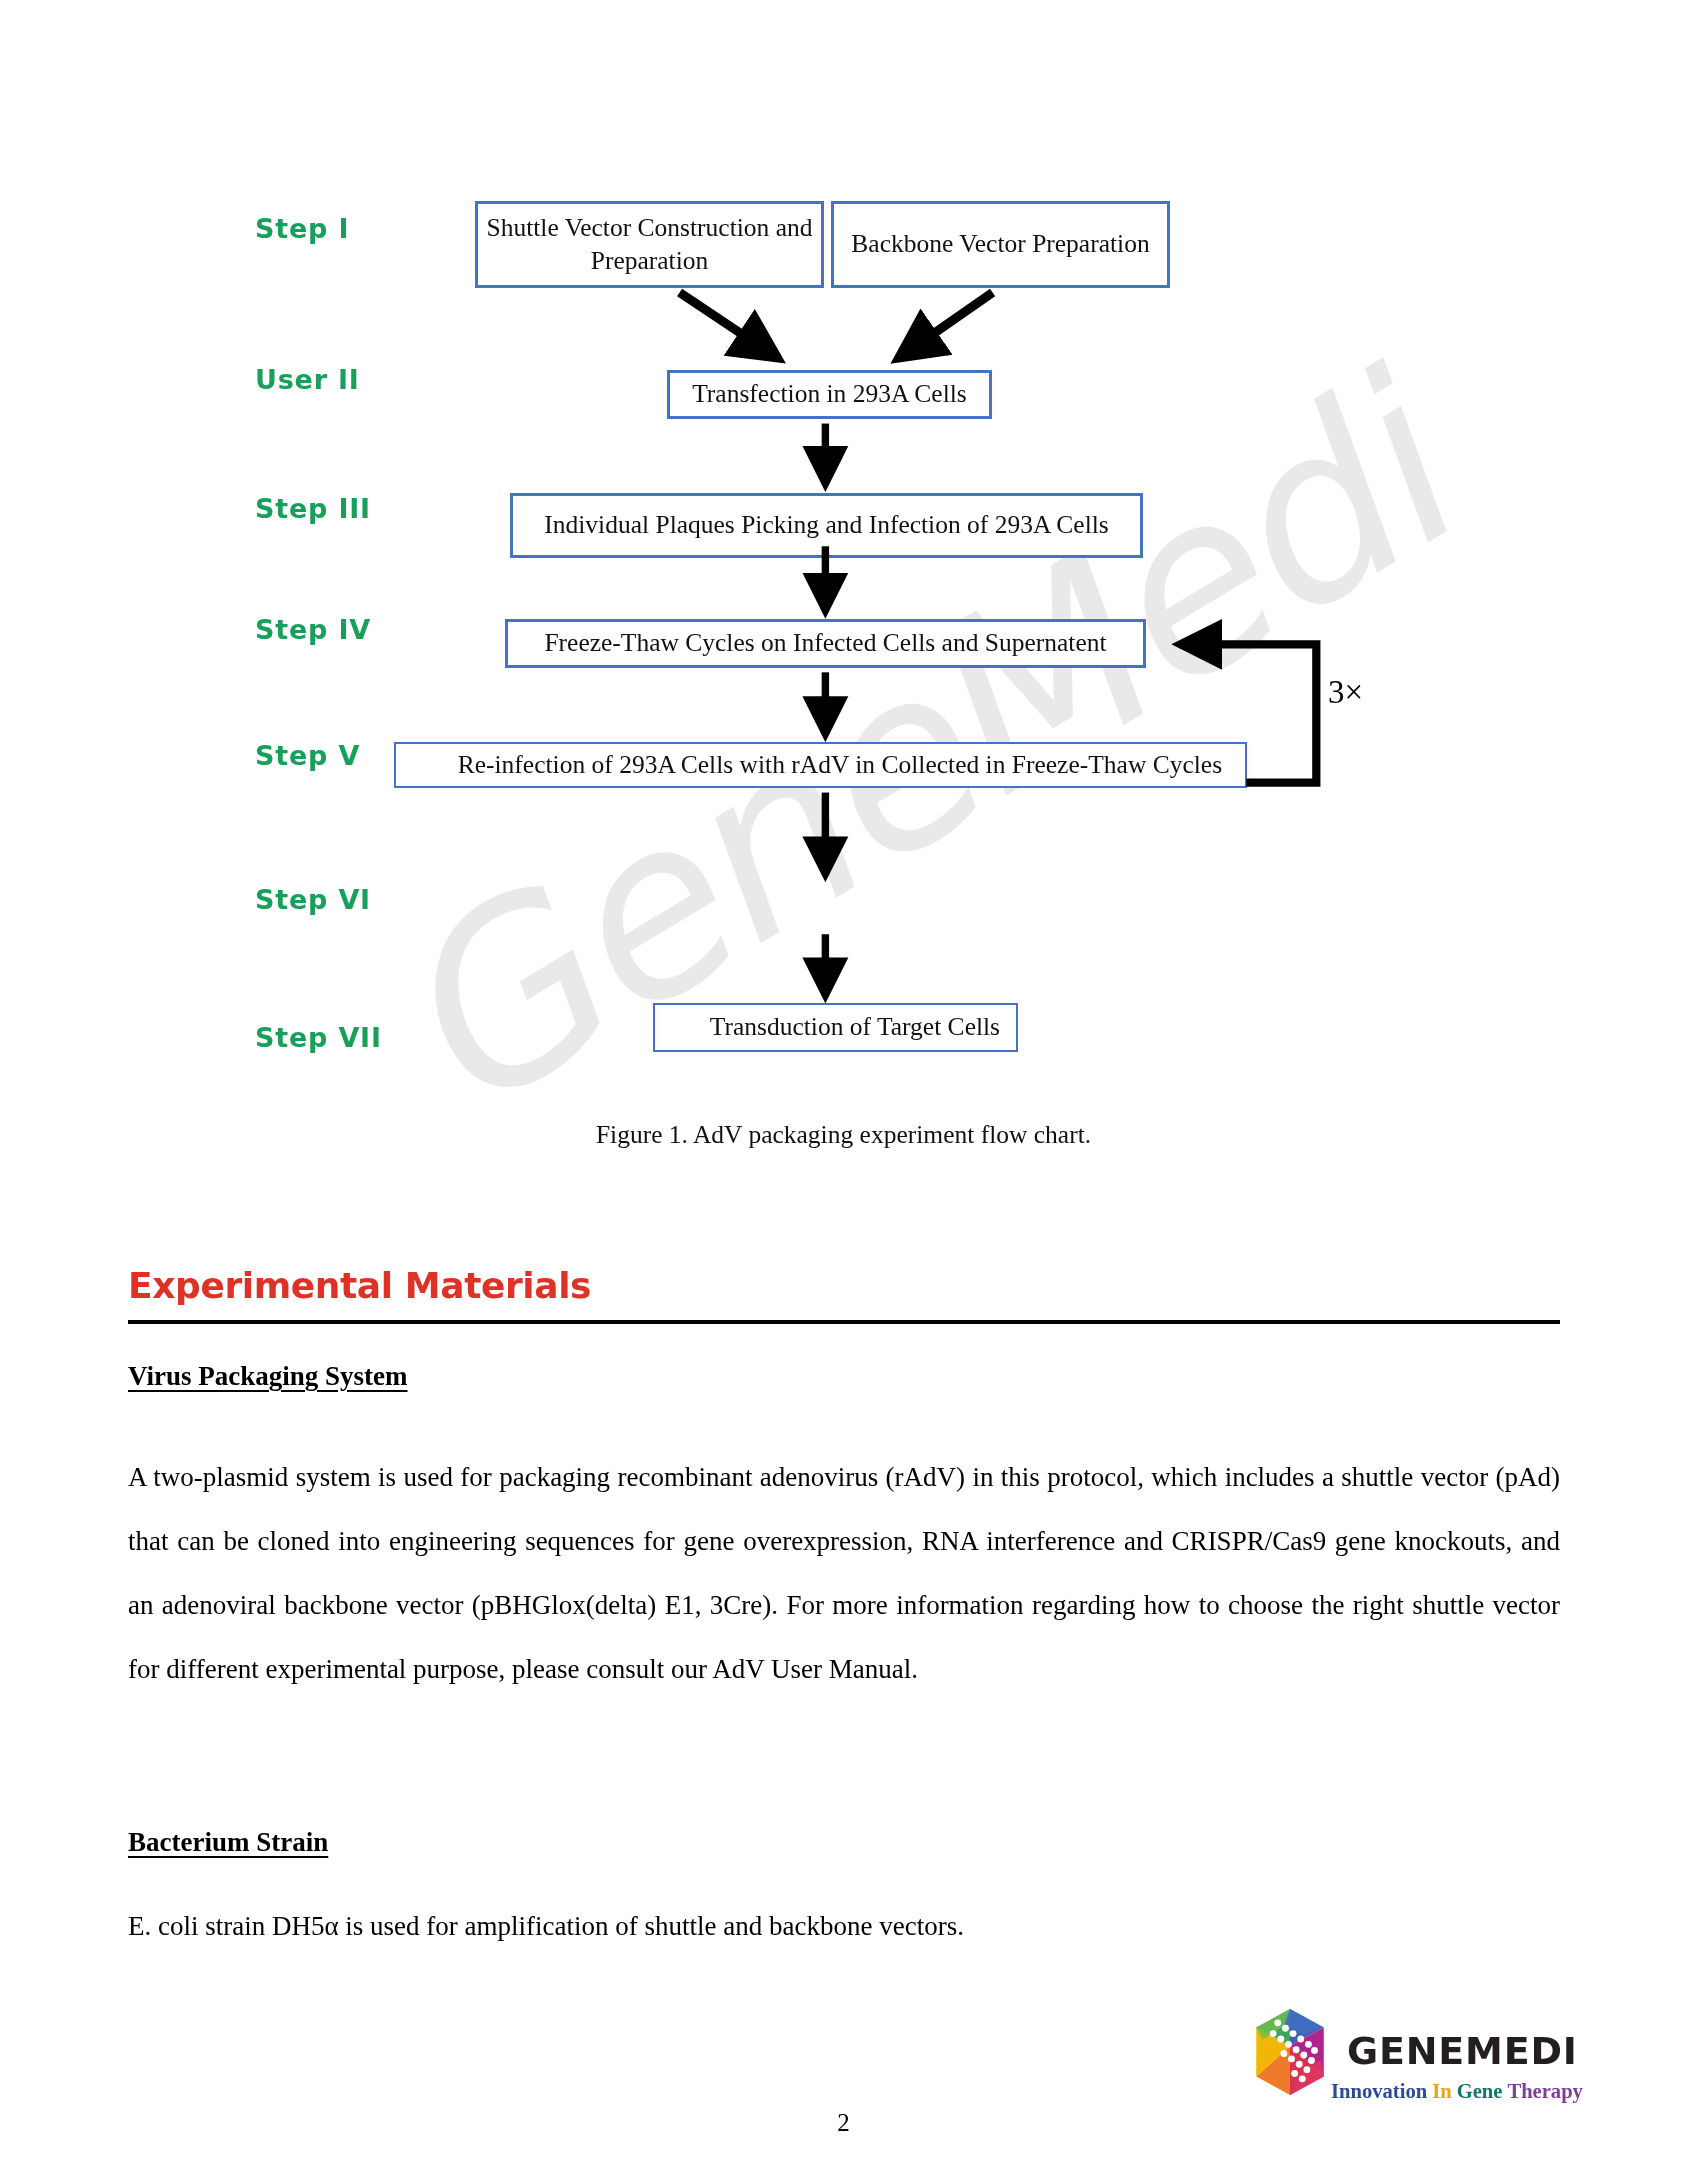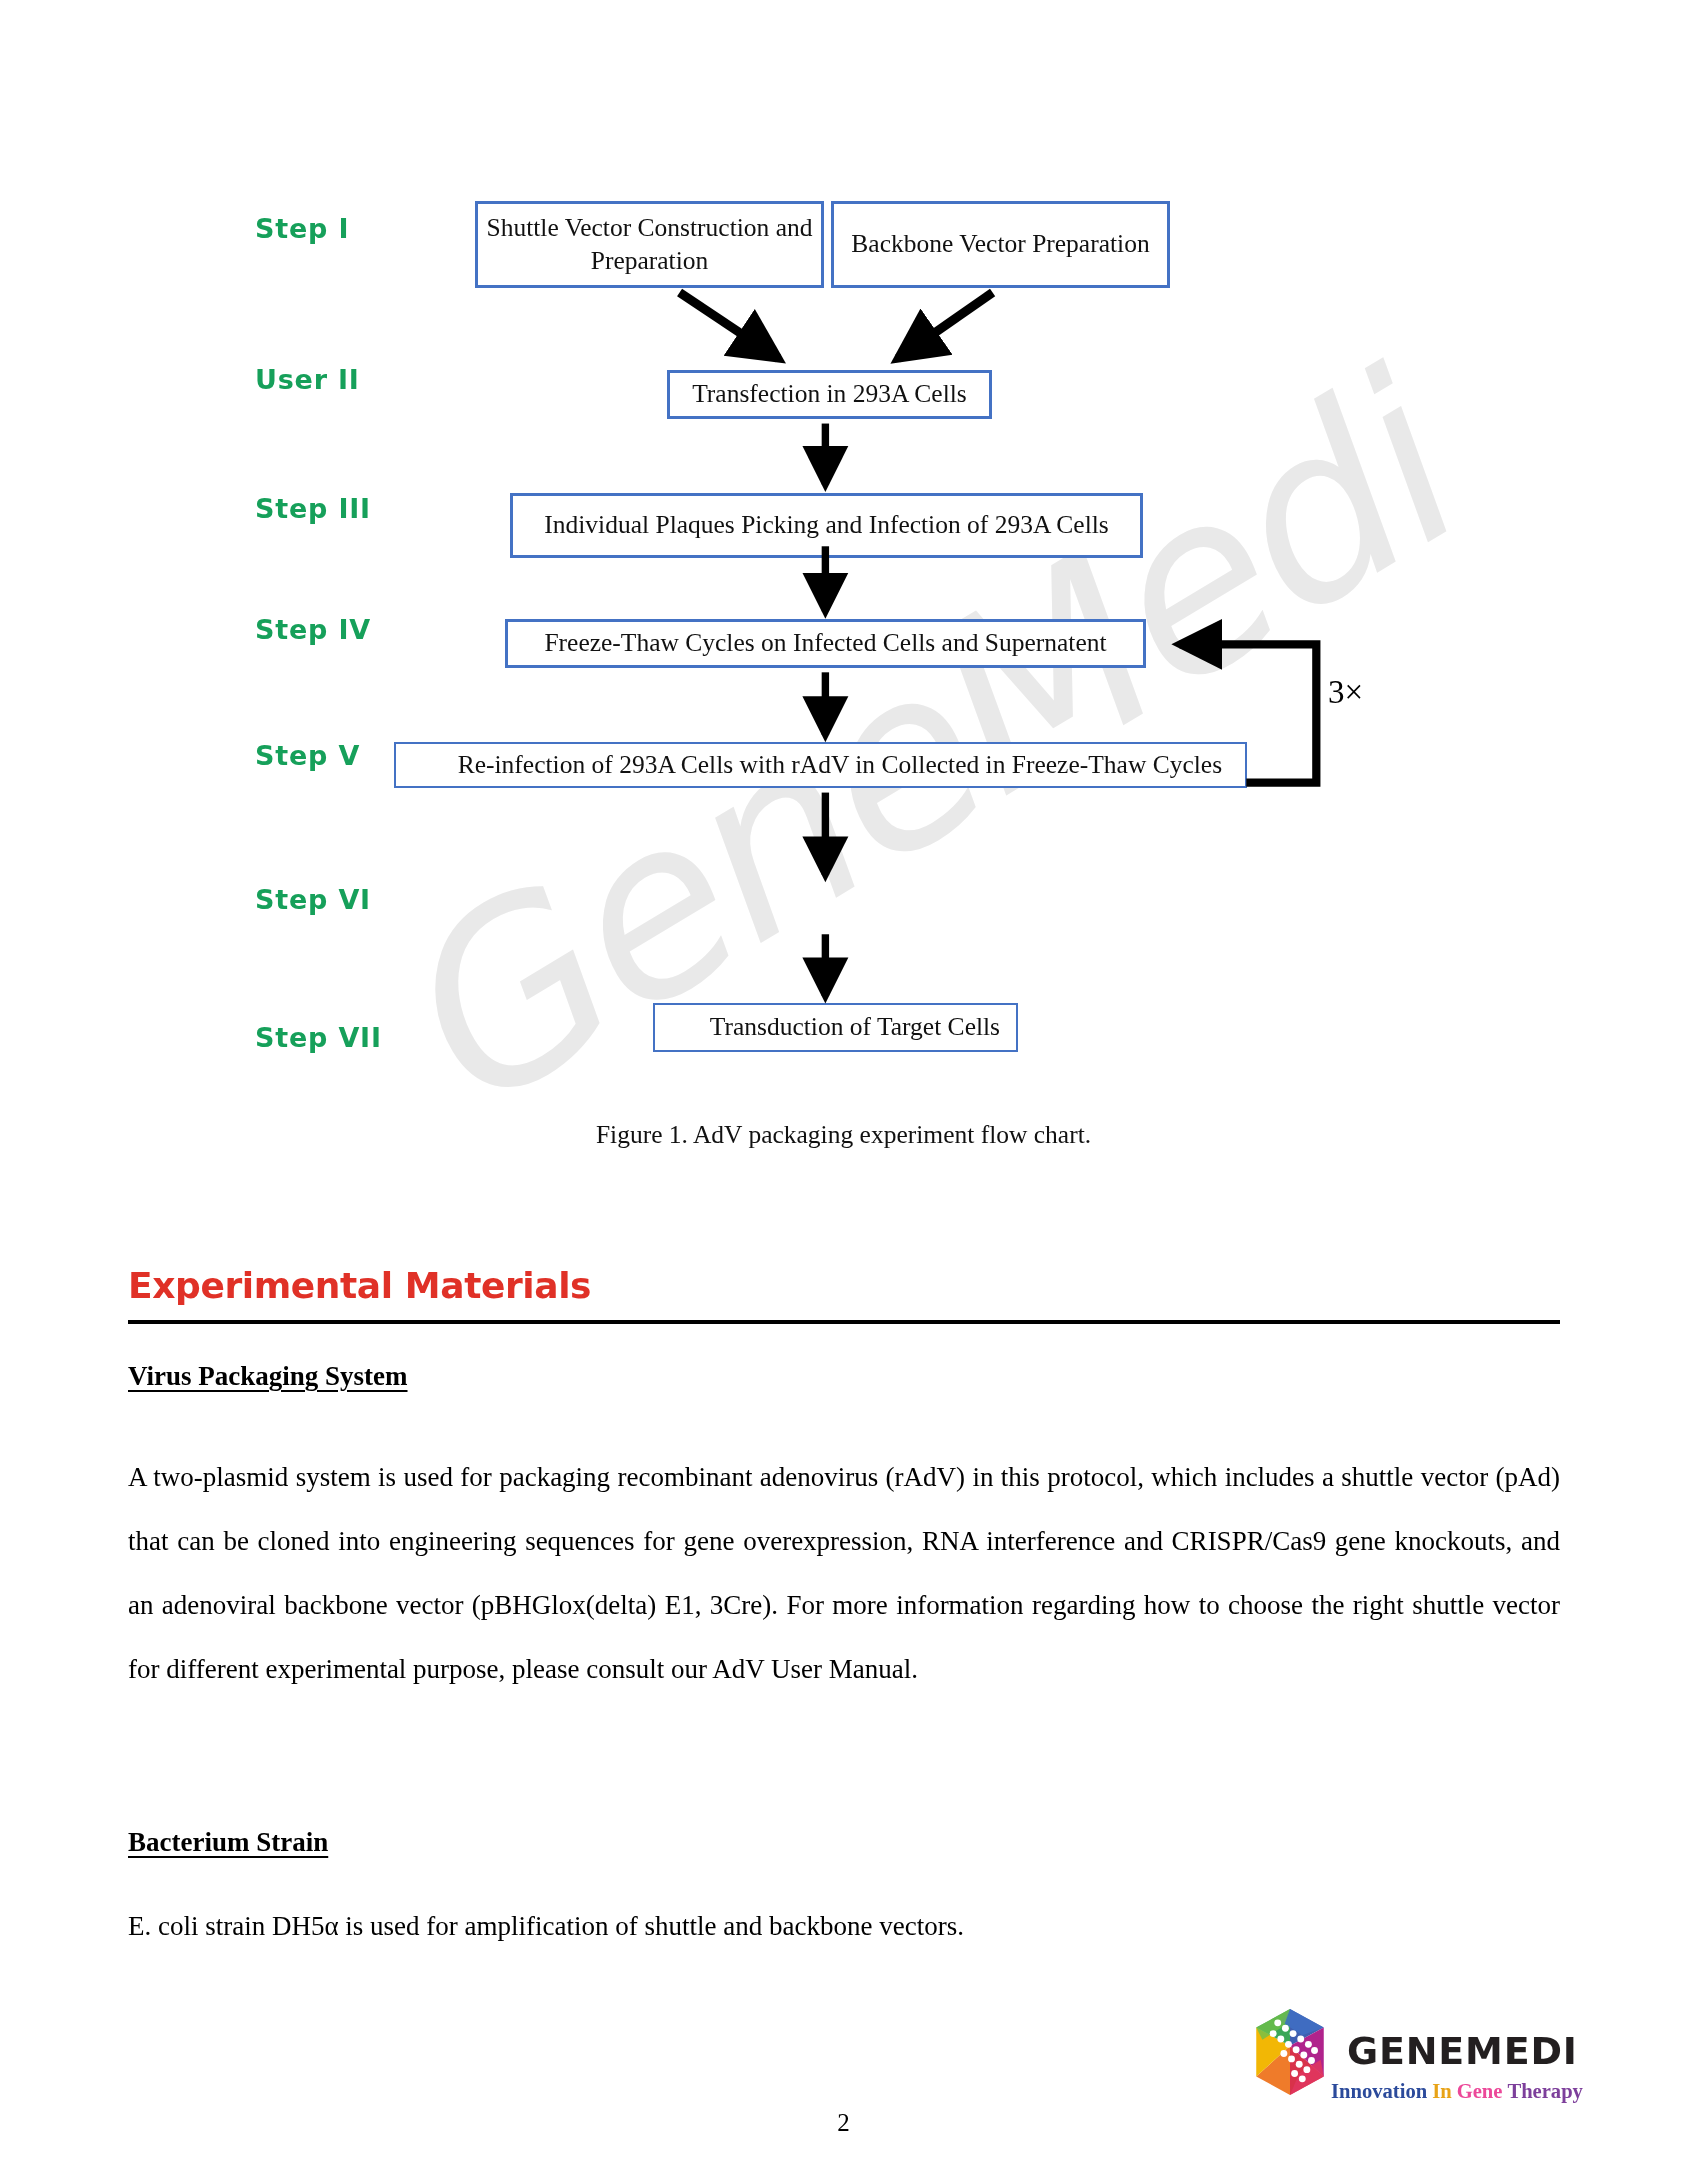--- a/index.html
+++ b/index.html
@@ -281,18 +281,18 @@
         <circle cx="52" cy="62" r="4.5"></circle>
           <circle cx="62" cy="69" r="4.5"></circle>
         <circle cx="72" cy="76" r="4.5"></circle>
           <circle cx="82" cy="83" r="4.5"></circle>
         <circle cx="66" cy="88" r="4.5"></circle>
           <circle cx="76" cy="95" r="4.5"></circle>
       </g>
     </svg>
     <div id="logo-wordmark">GENEMEDI</div>
     <div id="logo-tagline">
-      <span style="color: rgb(43, 74, 155);">Innovation</span><span style="color: rgb(232, 163, 23);">In</span><span style="color: #ec4899;">Gene</span><span style="color: rgb(125, 63, 155);">Therapy</span>
+      <span style="color: rgb(43, 74, 155);">Innovation</span><span style="color: rgb(232, 163, 23);">In</span><span style="color: #0f766e;">Gene</span><span style="color: rgb(125, 63, 155);">Therapy</span>
     </div>
   </div>
 
 </div>
 
 
 </body></html>

